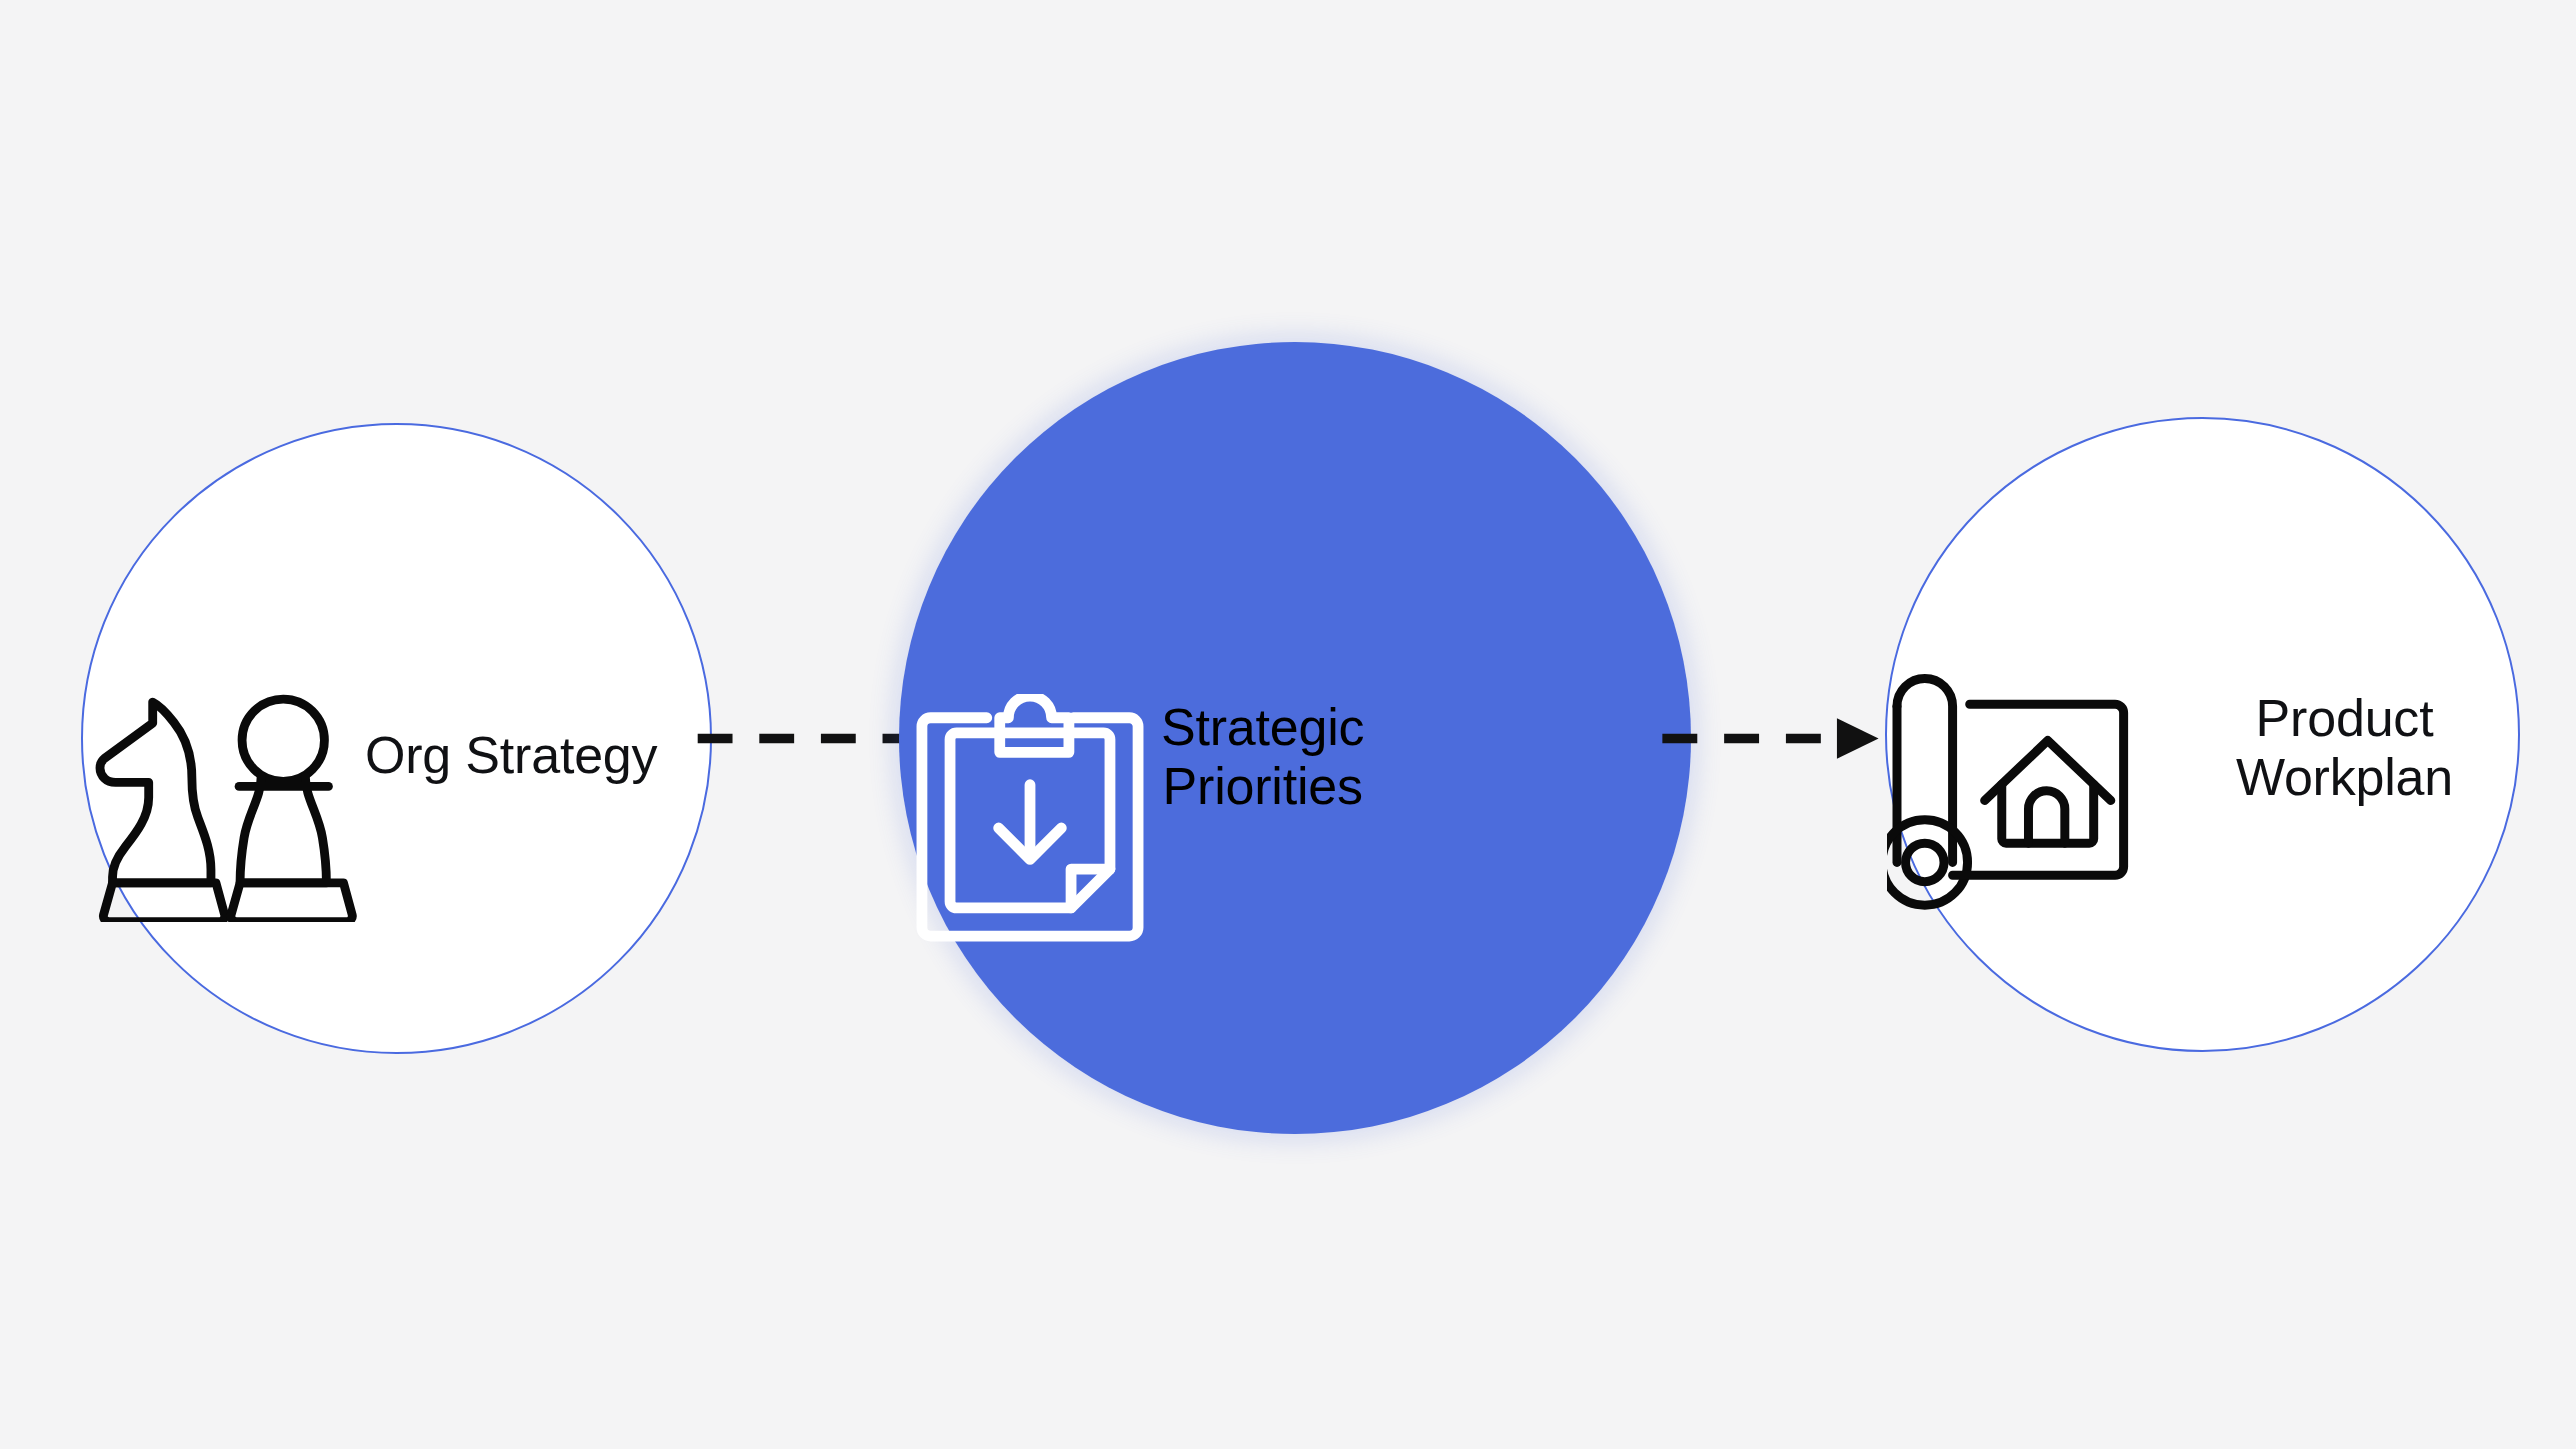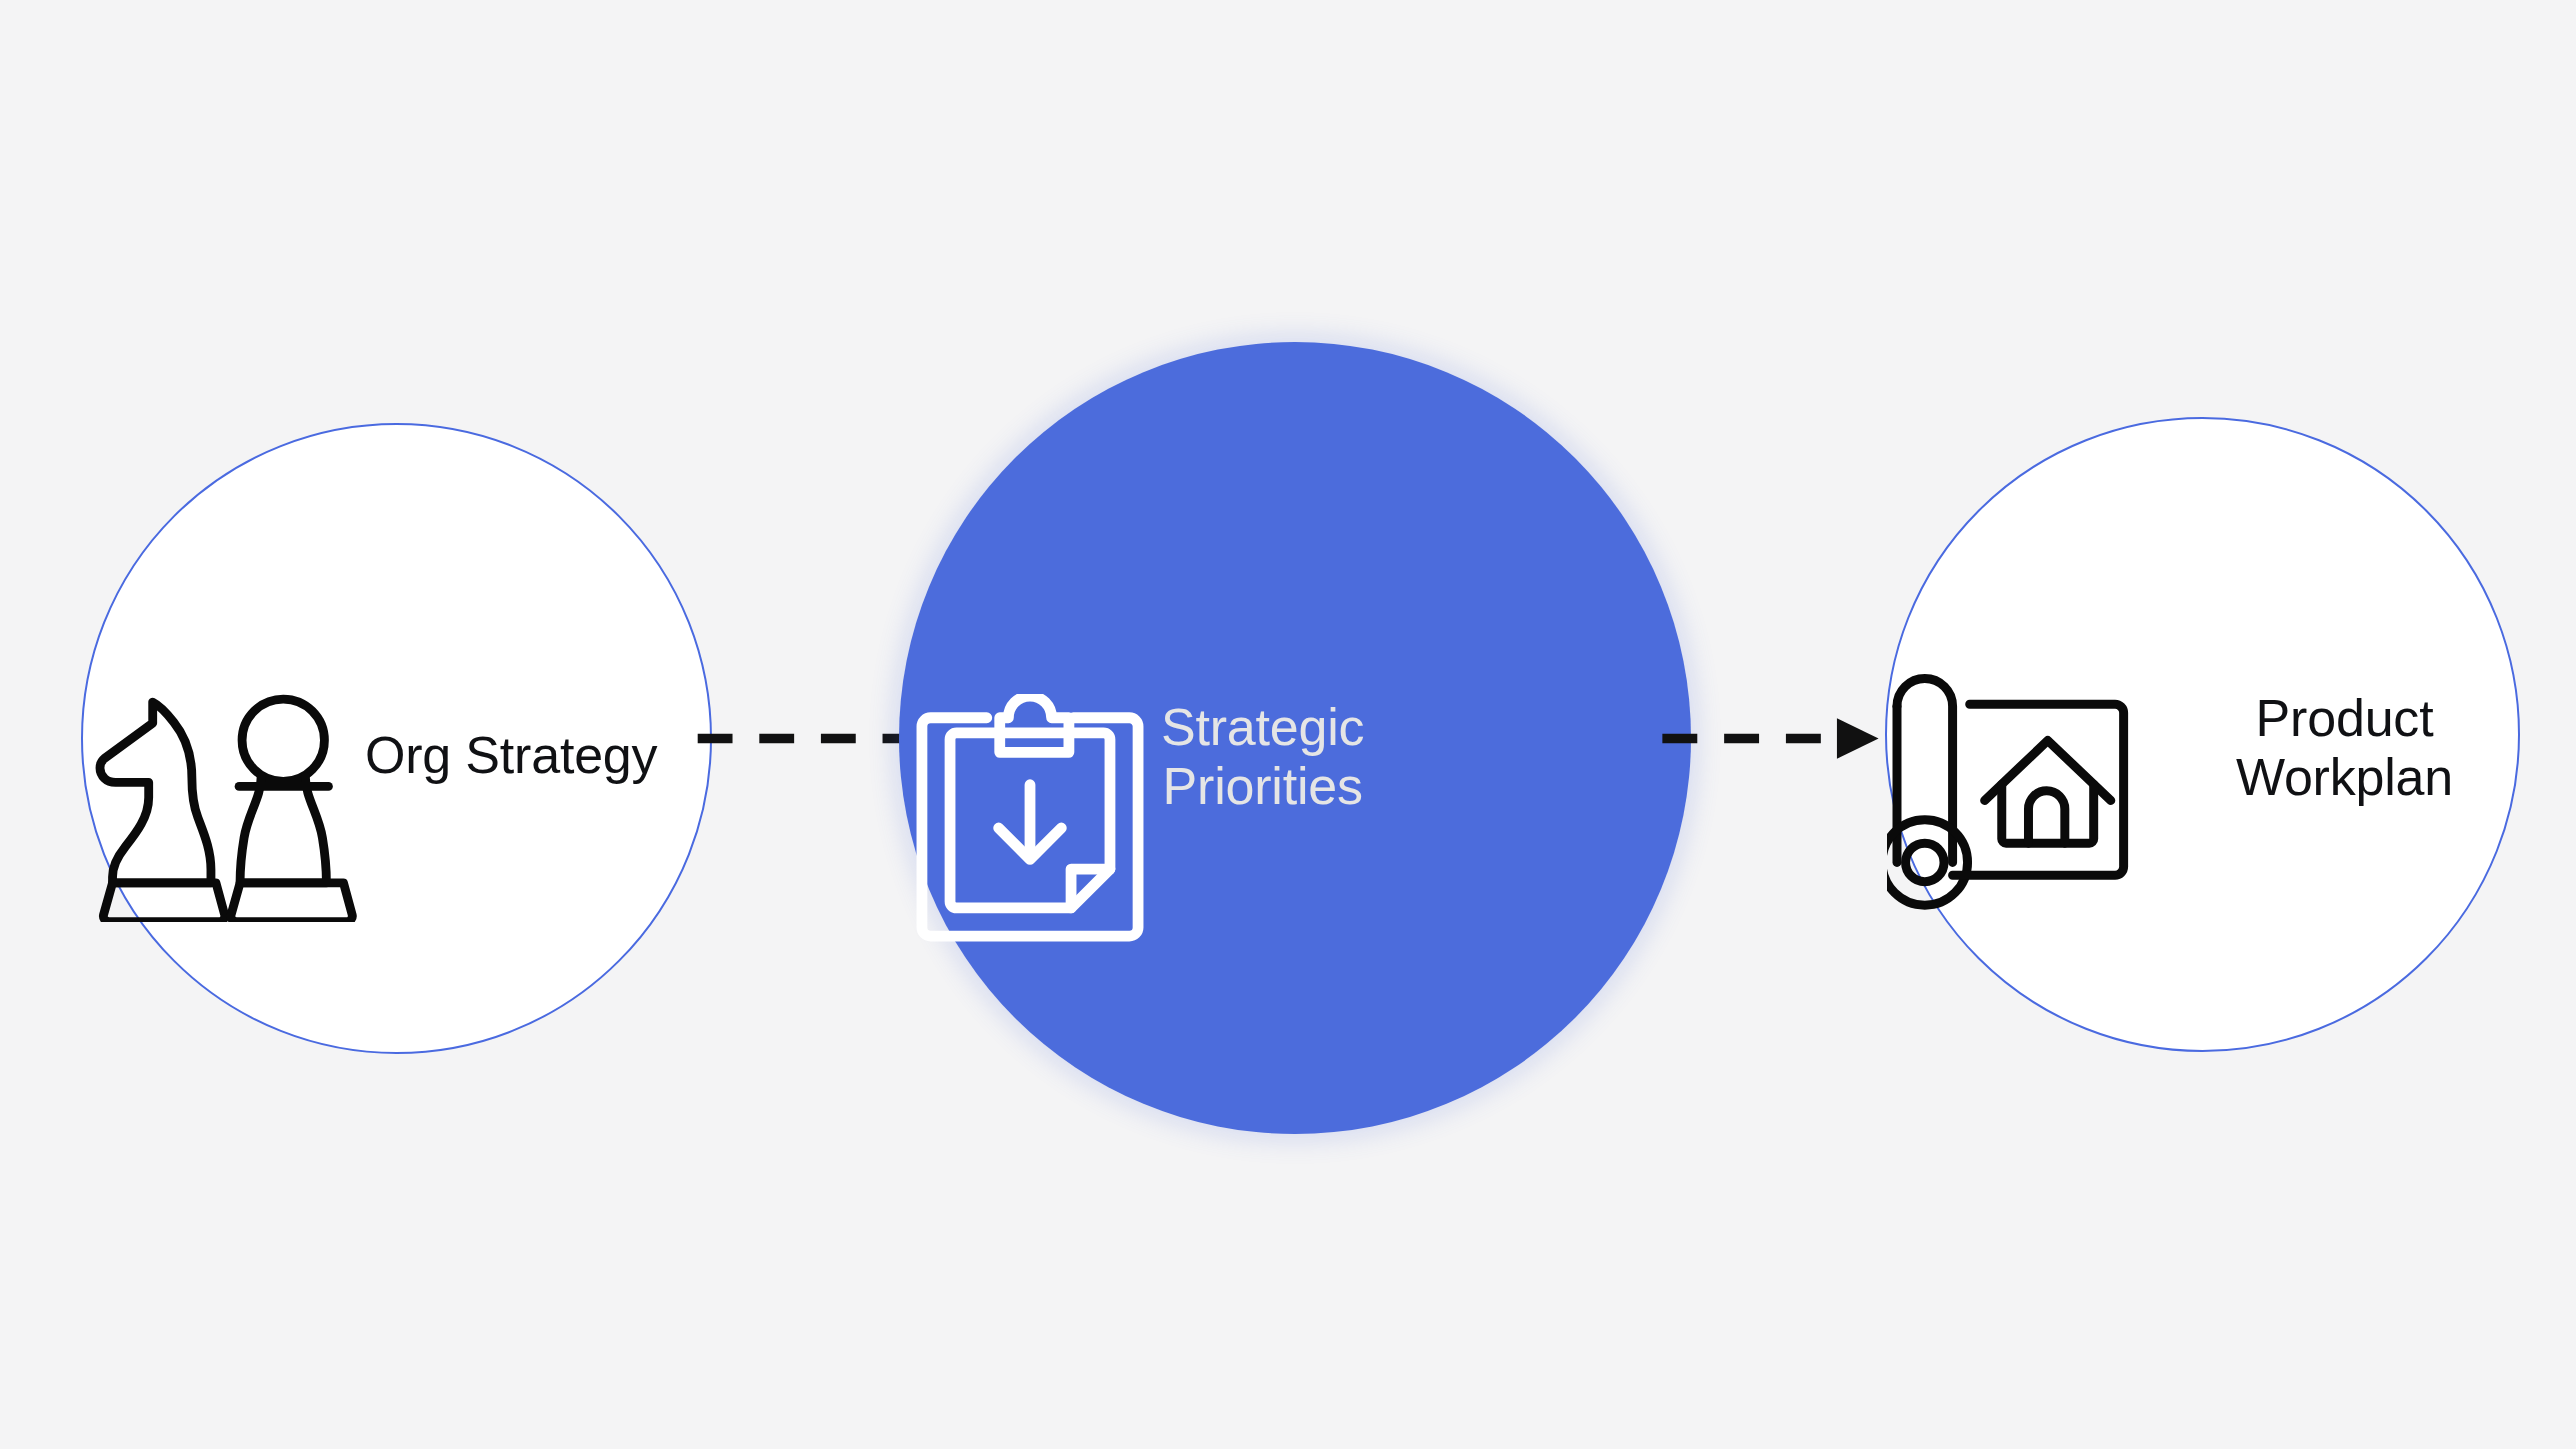--- a/index.html
+++ b/index.html
@@ -74,21 +74,21 @@
     letter-spacing: -0.2px;
   }
   .node-left .node-label {
     margin-top: 35px;
     font-size: 52px;
     color: #101114;
   }
   .node-center .node-label {
     margin-top: 38px;
     font-size: 52px;
-    color: #e5e5e5;
+    color: #000000;
   }
   .node-right .node-label {
     margin-top: 27px;
     font-size: 52px;
     color: #101114;
     width: 792px;
   }
 
   
   .connector {

